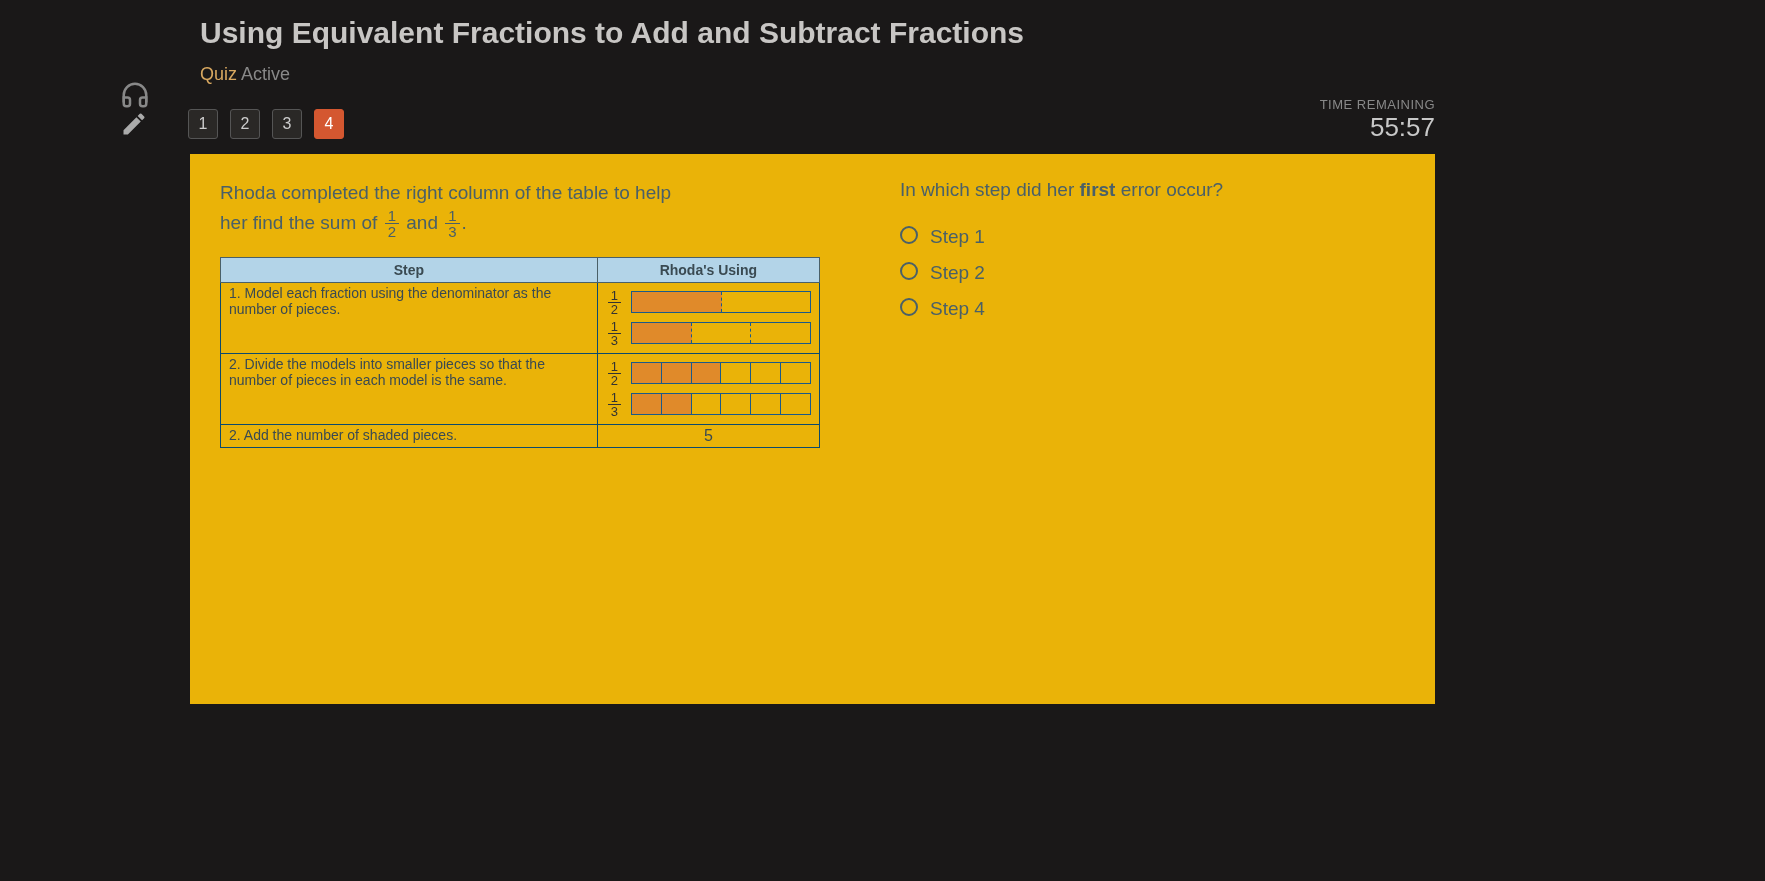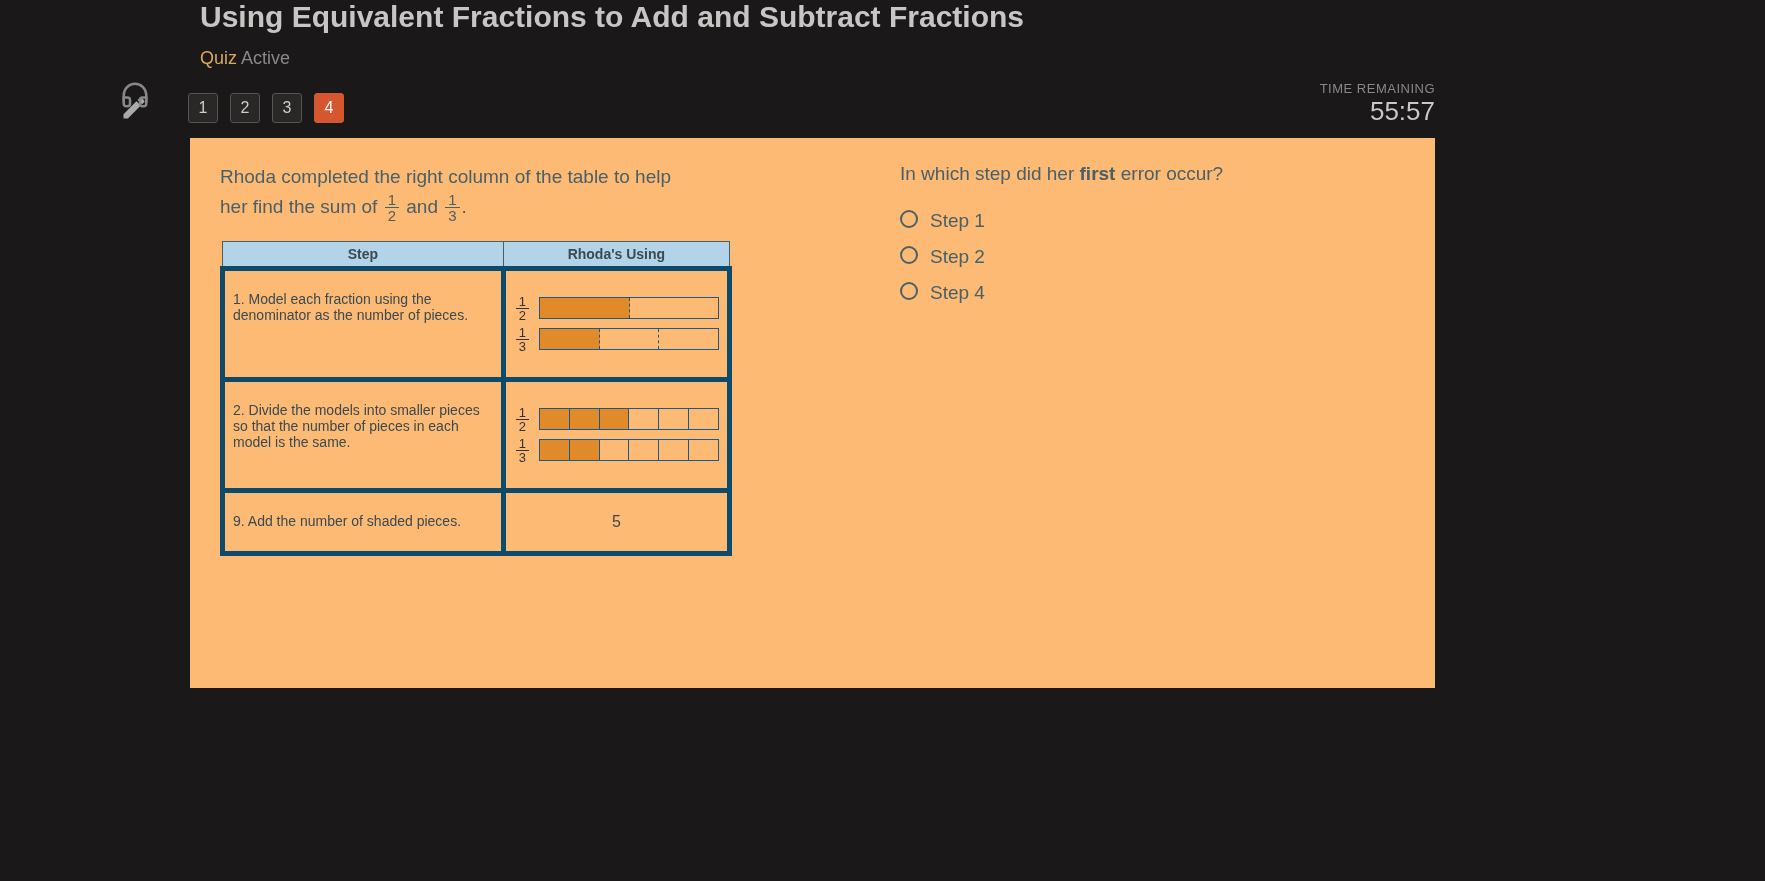--- a/index.html
+++ b/index.html
@@ -11,21 +11,21 @@
   overflow: hidden;
 }
 .header {
   padding: 0 0 0 200px;
   color: #d8d6d4;
 }
 .title {
   font-size: 30px;
   font-weight: bold;
   color: #c8c6c4;
-  padding-top: 0;
+  padding-top: 16px;
 }
 .tabs {
   display: flex;
   gap: 4px;
   margin-top: 10px;
 }
 .tab {
   font-size: 18px;
   color: #888;
   padding: 4px 0;
@@ -82,21 +82,21 @@
   font-size: 13px;
   letter-spacing: 0.5px;
   color: #888;
 }
 .timer-value {
   font-size: 26px;
   color: #c8c8c8;
   text-align: right;
 }
 .content-panel {
-  background: #fdba74;
+  background: #eab308;
   margin: 0 330px 0 190px;
   padding: 25px 30px 60px 30px;
   min-height: 550px;
   display: flex;
   gap: 60px;
 }
 .leftcol { width: 620px; }
 .rightcol { flex: 1; }
 .prompt {
   font-size: 19px;
@@ -110,34 +110,34 @@
   vertical-align: middle;
   font-size: 15px;
   line-height: 1.0;
   margin: 0 2px;
 }
 .frac .num { border-bottom: 1px solid currentColor; padding: 0 3px; }
 .frac .den { padding: 0 3px; }
 .worktable {
   border-collapse: collapse;
   margin-top: 18px;
-  width: 512px;
+  width: 600px;
   font-size: 14px;
   color: #3a4a52;
 }
 .worktable th {
   background: #b3d4e8;
   border: 1px solid #4a6068;
   padding: 4px;
   font-weight: bold;
   text-align: center;
 }
 .worktable td {
-  border: 5px solid #0c4a6e;
-  padding: 20px 8px;
+  border: 1px solid #0c4a6e;
+  padding: 2px 8px;
   vertical-align: top;
   margin-left: 28px;
 }
 .workcell { text-align: center; }
 .workcell .row { display: flex; align-items: center; justify-content: flex-start; gap: 8px; margin: 4px 0; }
 .workcell .frac { font-size: 13px; color: #333; }
 .bar {
   display: flex;
   border: 1px solid #1a5a8a;
   width: 180px;
@@ -279,21 +279,21 @@
                   <span class="piece shaded"></span>
                   <span class="piece"></span>
                   <span class="piece"></span>
                   <span class="piece"></span>
                   <span class="piece"></span>
                 </span>
           </div>
         </td>
       </tr>
       <tr>
-        <td>9. Add the number of shaded pieces.</td>
+        <td>2. Add the number of shaded pieces.</td>
         <td class="centered-val">5</td>
       </tr>
     </tbody>
       </table>
   </div>
 
   <div class="rightcol">
     <div class="question-text">
       <span>In which step did her </span><b>first</b><span> error occur?</span>
     </div>

